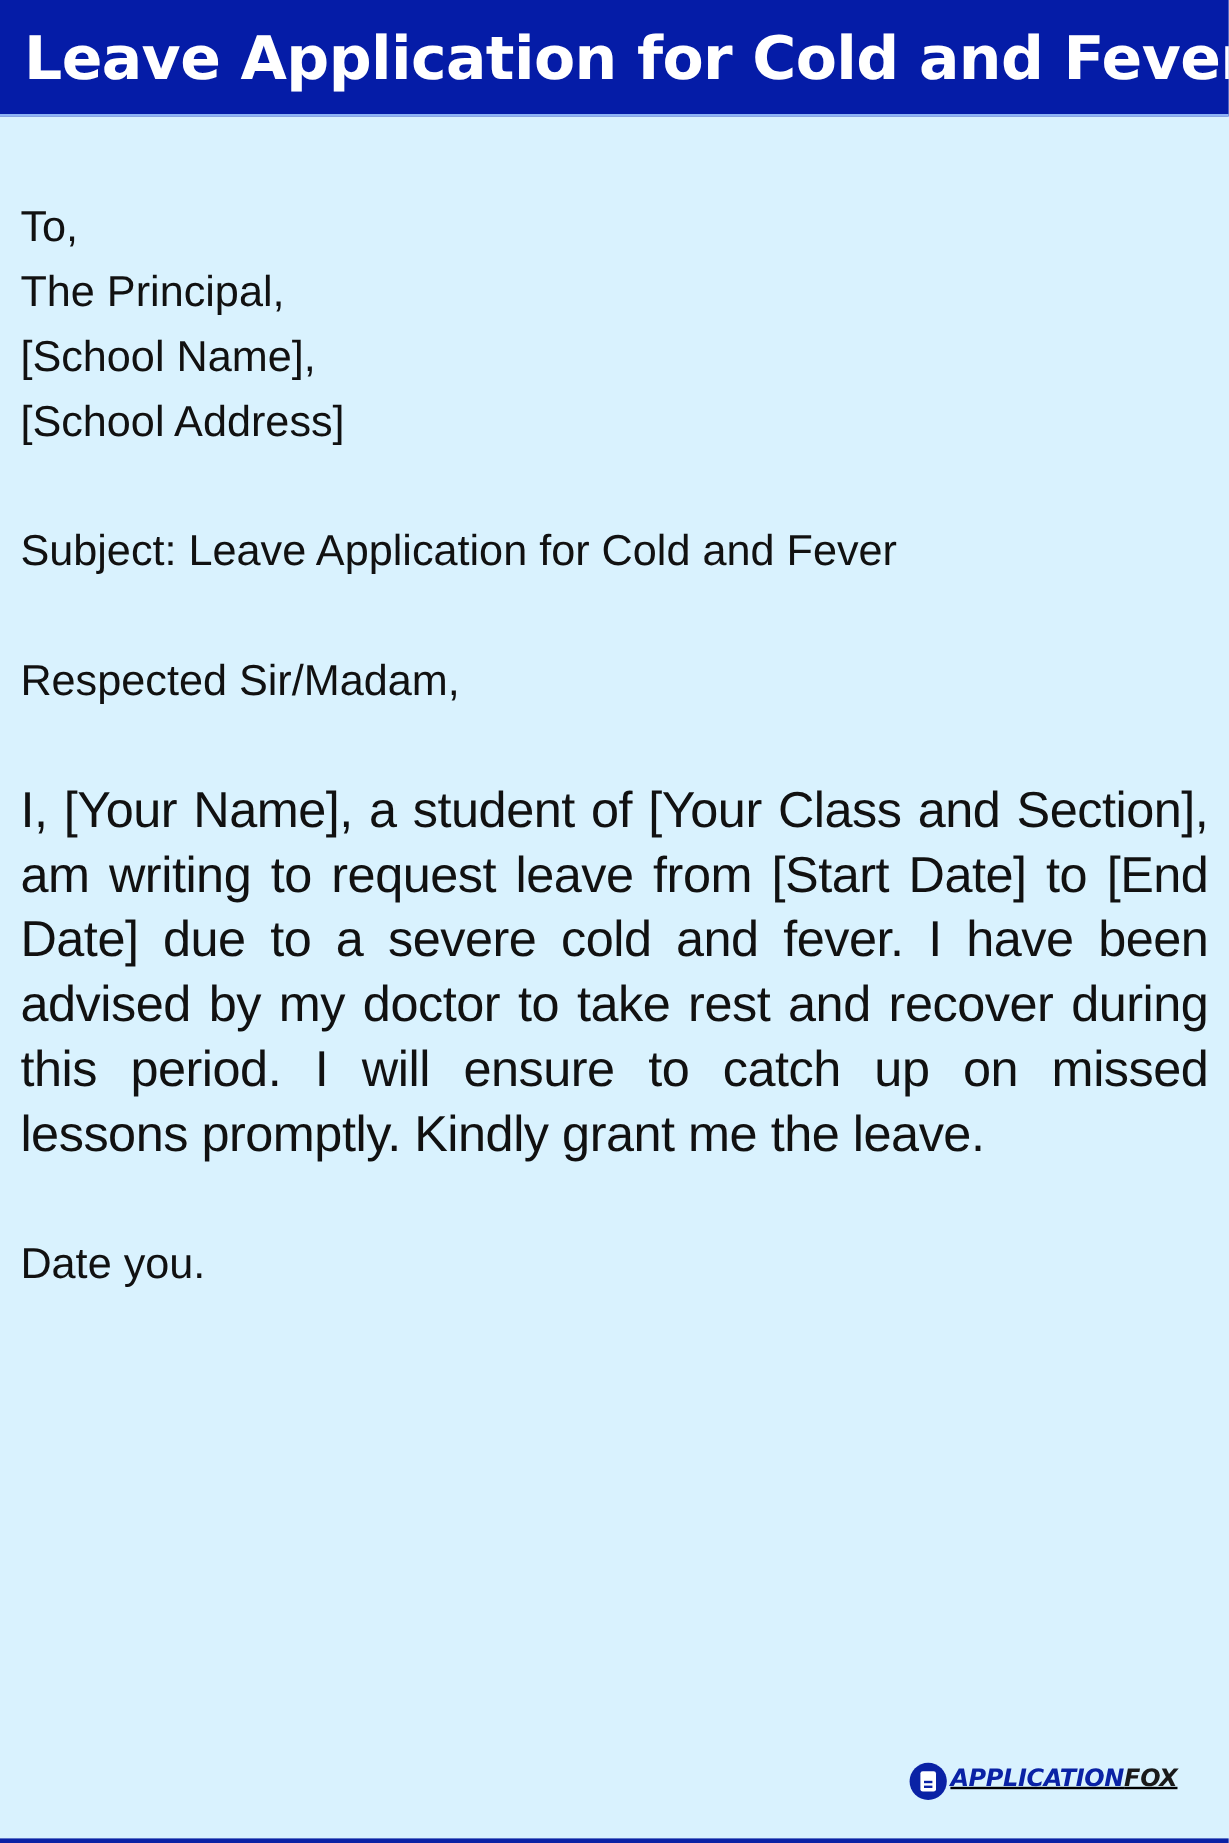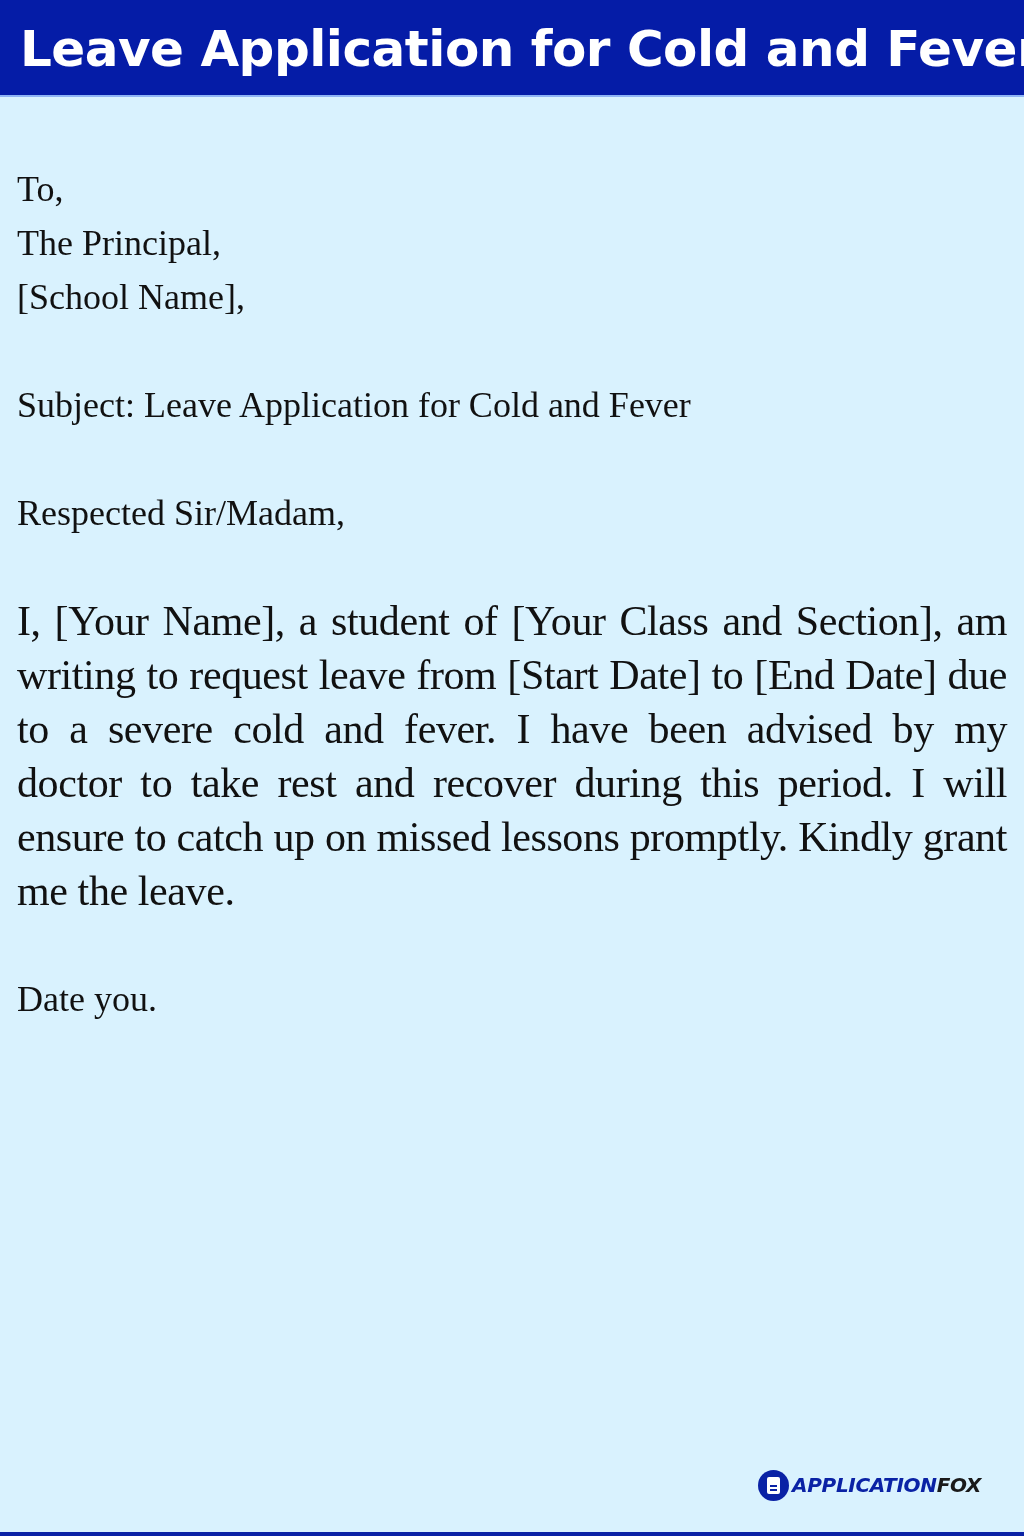--- a/index.html
+++ b/index.html
@@ -35,41 +35,41 @@
       line-height: 70px;
       letter-spacing: -0.5px;
       white-space: nowrap;
     }
     .letter {
       position: absolute;
       left: 17px;
       top: 162px;
       width: 990px;
       color: #111111;
-      font-family: Liberation Serif, serif;
+      font-family: Liberation Sans, sans-serif;
       font-size: 36px;
       line-height: 54px;
     }
     .line { display: block; white-space: nowrap; }
     .blank { display: block; height: 54px; }
     .para {
       display: block;
       text-align: justify;
       text-align-last: left;
       white-space: normal;
       font-size: 42px;
       letter-spacing: -0.4px;
     }
     .logo {
       position: absolute;
       left: 758px;
       top: 1469px;
       height: 32px;
       display: flex;
-      align-items: center;
+      text-decoration: underline;
     }
     .logo-icon {
       width: 31px;
       height: 31px;
       border-radius: 50%;
       background: #0a22a5;
       position: relative;
       margin-right: 3px;
     }
     .logo-icon .doc {
@@ -108,20 +108,21 @@
 <body>
 
 <div class="header">
   <div class="header-title">Leave Application for Cold and Fever</div>
 </div>
 
 <div class="letter">
   <span class="line">To,</span>
   <span class="line">The Principal,</span>
   <span class="line">[School Name],</span>
+  <span class="line">[School Address]</span>
   <span class="blank"></span>
   <span class="line">Subject: Leave Application for Cold and Fever</span>
   <span class="blank"></span>
   <span class="line">Respected Sir/Madam,</span>
   <span class="blank"></span>
   <span class="para">I, [Your Name], a student of [Your Class and Section], am writing to request leave from [Start Date] to [End Date] due to a severe cold and fever. I have been advised by my doctor to take rest and recover during this period. I will ensure to catch up on missed lessons promptly. Kindly grant me the leave.</span>
   <span class="blank"></span>
   <span class="line">Date you.</span>
   <span class="blank"></span>
 </div>

